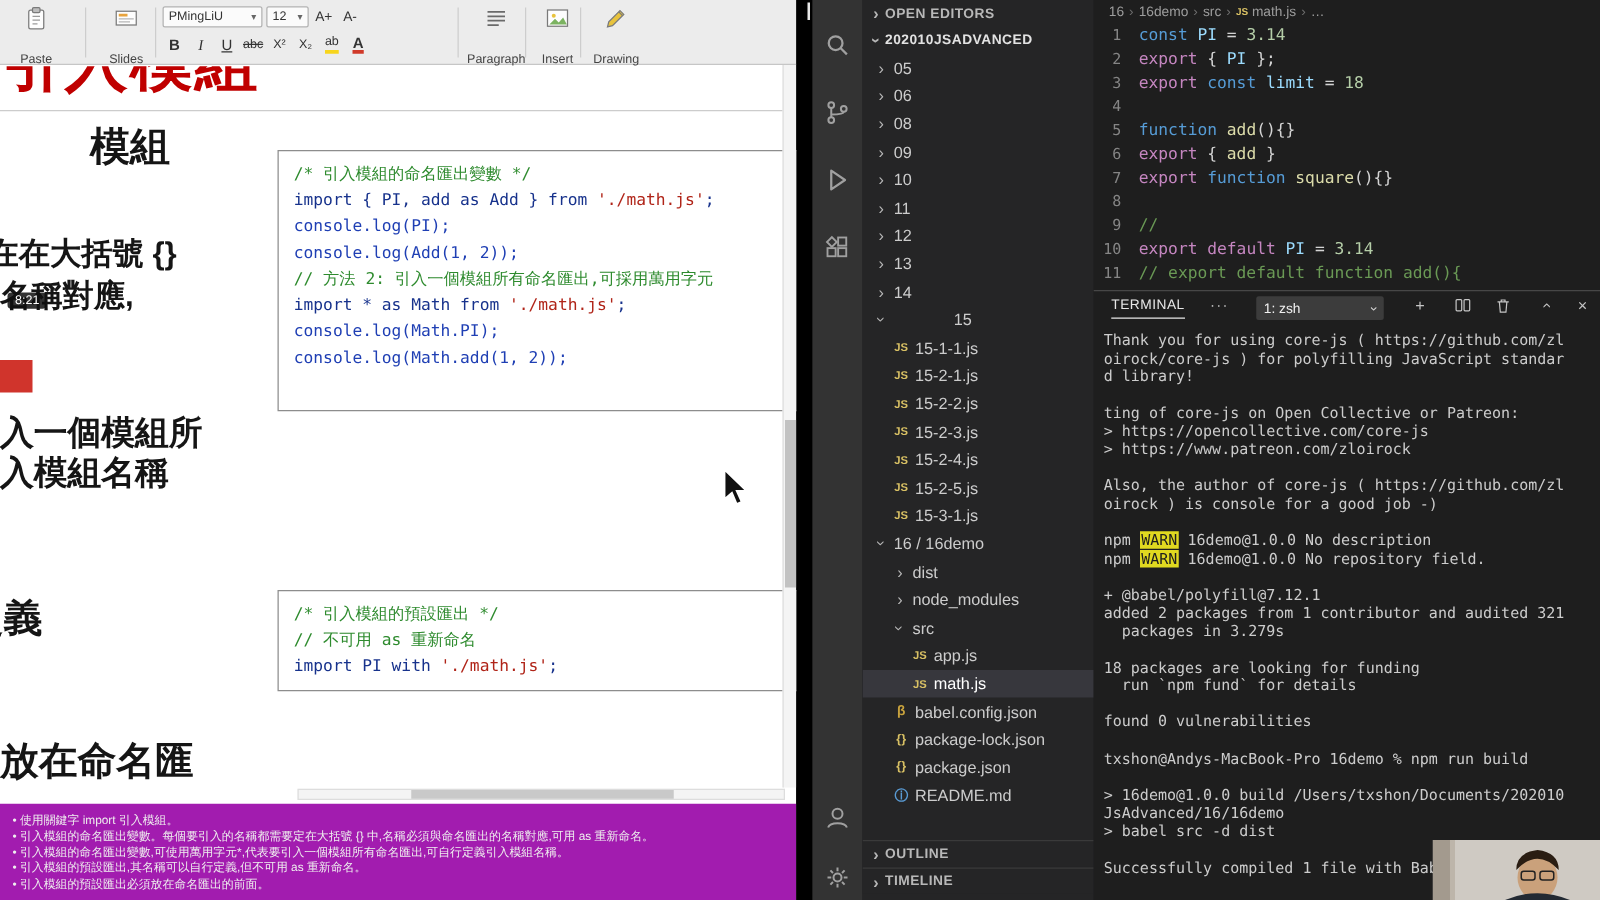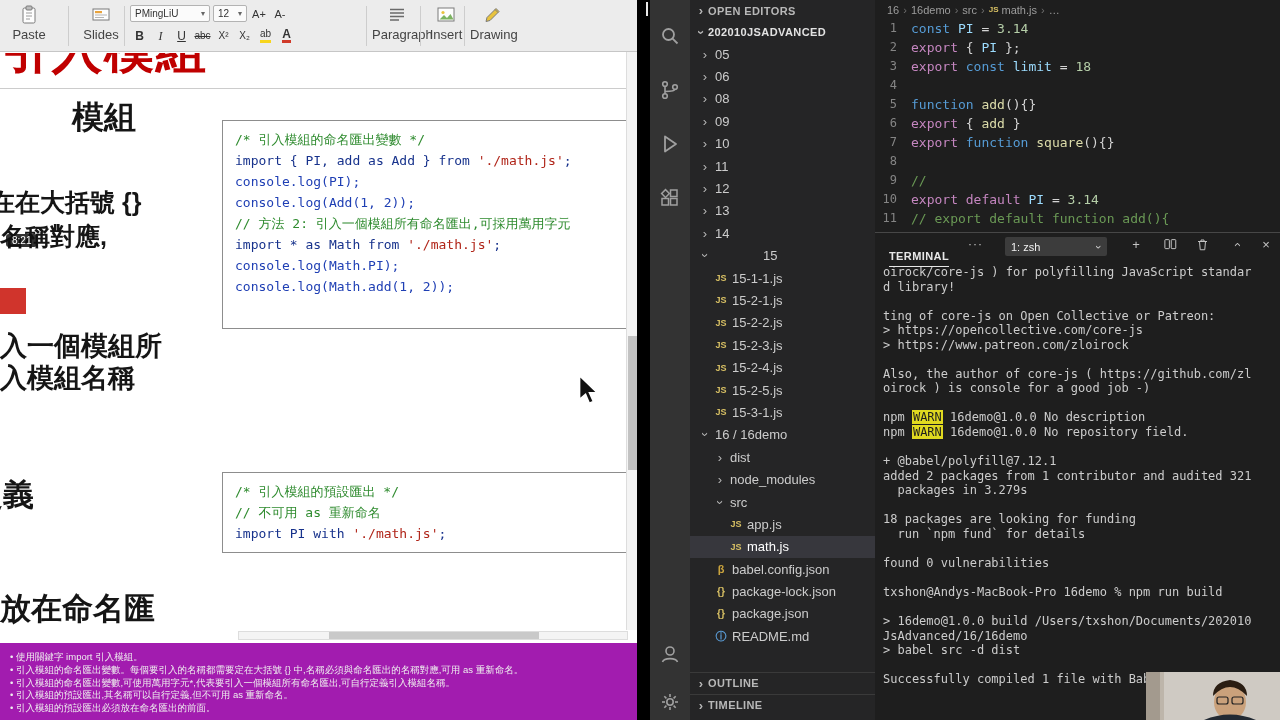--- a/index.html
+++ b/index.html
@@ -4,21 +4,21 @@
 <style>
   *{margin:0;padding:0;box-sizing:border-box}
   html,body{width:1280px;height:720px;overflow:hidden;background:#000;font-family:"Liberation Sans",sans-serif}
   #app{position:relative;width:1280px;height:720px}
 
   
   .left-pane{position:absolute;left:0;top:0;width:637px;height:720px;background:#fff;overflow:hidden}
   .ptoolbar{position:absolute;left:0;top:0;width:100%;height:52px;background:#ececec;border-bottom:1px solid #c6c6c6;z-index:6}
   .tb-big{position:absolute;top:4px;text-align:center;color:#3c3c3c;cursor:pointer}
   .tb-big svg{display:block;margin:0 auto}
-  .tb-label{display:block;font-size:13px;margin-top:1px;color:#444}
+  .tb-label{display:block;font-size:10px;margin-top:16px;color:#444}
   .vsep{position:absolute;top:6px;height:40px;border-left:1px solid #cdcdcd}
   .font-row{position:absolute;left:130px;top:5px;display:flex;align-items:center;gap:3px}
   .fmt-row{position:absolute;left:130px;top:27px;display:flex;align-items:center;gap:2px}
   .tb-select{height:17px;background:#fbfbfb;border:1px solid #b3b3b3;border-radius:2px;font-size:10px;color:#333;display:flex;align-items:center;justify-content:space-between;padding:0 4px;cursor:pointer}
   .f-name{width:80px}.f-size{width:34px}
   .dd{font-size:8px;color:#666;margin-left:3px}
   .glyph-btn{min-width:18px;height:17px;display:inline-flex;align-items:center;justify-content:center;font-size:11px;color:#333;cursor:pointer}
   .fmt{min-width:19px;height:17px;display:inline-flex;flex-direction:column;align-items:center;justify-content:center;font-size:12px;color:#333;cursor:pointer;line-height:12px}
   .fmt.b{font-weight:bold}.fmt.i{font-style:italic;font-family:"Liberation Serif",serif}.fmt.u{text-decoration:underline}
   .fmt.s{font-size:10px;text-decoration:line-through}.fmt.sup,.fmt.sub{font-size:10px}
@@ -73,21 +73,21 @@
   .bc-item{cursor:pointer}
   .fico.small{width:auto;font-size:8px;margin-right:3px}
   .code{font-family:"DejaVu Sans Mono",monospace;font-size:13px}
   .cline{display:flex;line-height:19px;white-space:pre}
   .lnum{width:36px;text-align:right;color:#858585;padding-right:14px;flex:none;font-size:12px}
   .tk-kw1{color:#569cd6}.tk-kw2{color:#c586c0}.tk-var{color:#9cdcfe}.tk-num{color:#b5cea8}
   .tk-fn{color:#dcdcaa}.tk-pl{color:#d4d4d4}.tk-com{color:#6a9955}
 
   .terminal{position:absolute;left:225px;top:232px;width:405px;height:488px;background:#1e1e1e;border-top:1px solid #474747;overflow:hidden}
   .t-head{position:relative;height:26px}
-  .t-tab{position:absolute;left:14px;top:17px;font-size:11px;font-weight:bold;color:#e7e7e7;letter-spacing:.4px;border-bottom:1px solid #e7e7e7;padding-bottom:4px;cursor:pointer}
+  .t-tab{position:absolute;left:14px;top:5px;font-size:11px;font-weight:normal;color:#e7e7e7;letter-spacing:.4px;border-bottom:1px solid #e7e7e7;padding-bottom:4px;cursor:pointer}
   .t-more{position:absolute;left:93px;top:4px;color:#c5c5c5;font-size:12px;letter-spacing:1px;cursor:pointer}
   .t-select{position:absolute;left:130px;top:4px;width:102px;height:19px;background:#3c3c3c;color:#f0f0f0;font-size:11px;display:flex;align-items:center;justify-content:space-between;padding:0 6px;border-radius:2px;cursor:pointer}
   .t-ic{position:absolute;top:4px;width:18px;height:18px;text-align:center;color:#c5c5c5;font-size:13px;cursor:pointer}
   .chev-d{display:inline-block;transform:rotate(90deg);font-size:11px;color:#d0d0d0}
   .chev-u{display:inline-block;transform:rotate(-90deg);font-size:13px;color:#c5c5c5}
   .t-body{padding:6px 8px 0 8px;font-family:"DejaVu Sans Mono",monospace;font-size:12px;line-height:14.55px;color:#ccc}
   .tline{white-space:pre}
   .tk-tpl{color:#cccccc}
   .tk-warn{background:#e0d920;color:#1e1e1e;padding:0 1px}
 
@@ -452,20 +452,21 @@
         </span>
         <span class="t-ic" style="left:318px">
           <svg width="15" height="15" viewBox="0 0 20 20">
               <path d="M4 6 h12 M8 6 V4 h4 v2 M6 6 l1 11 h6 l1-11" fill="none" stroke="#c5c5c5" stroke-width="1.3"></path>
             </svg>
         </span>
         <span class="t-ic" style="left:352px"><span class="chev-u">›</span></span>
         <span class="t-ic" style="left:382px">×</span>
       </div>
       <div class="t-body">
+          <div class="tline"><span class="tk-tpl">Thank you for using core-js ( https://github.com/zl</span></div>
           <div class="tline"><span class="tk-tpl">oirock/core-js ) for polyfilling JavaScript standar</span></div>
           <div class="tline"><span class="tk-tpl">d library!</span></div>
           <div class="tline">&nbsp;</div>
           <div class="tline"><span class="tk-tpl">ting of core-js on Open Collective or Patreon:</span></div>
           <div class="tline"><span class="tk-tpl">&gt; https://opencollective.com/core-js</span></div>
           <div class="tline"><span class="tk-tpl">&gt; https://www.patreon.com/zloirock</span></div>
           <div class="tline">&nbsp;</div>
           <div class="tline"><span class="tk-tpl">Also, the author of core-js ( https://github.com/zl</span></div>
           <div class="tline"><span class="tk-tpl">oirock ) is console for a good job -)</span></div>
           <div class="tline">&nbsp;</div>

